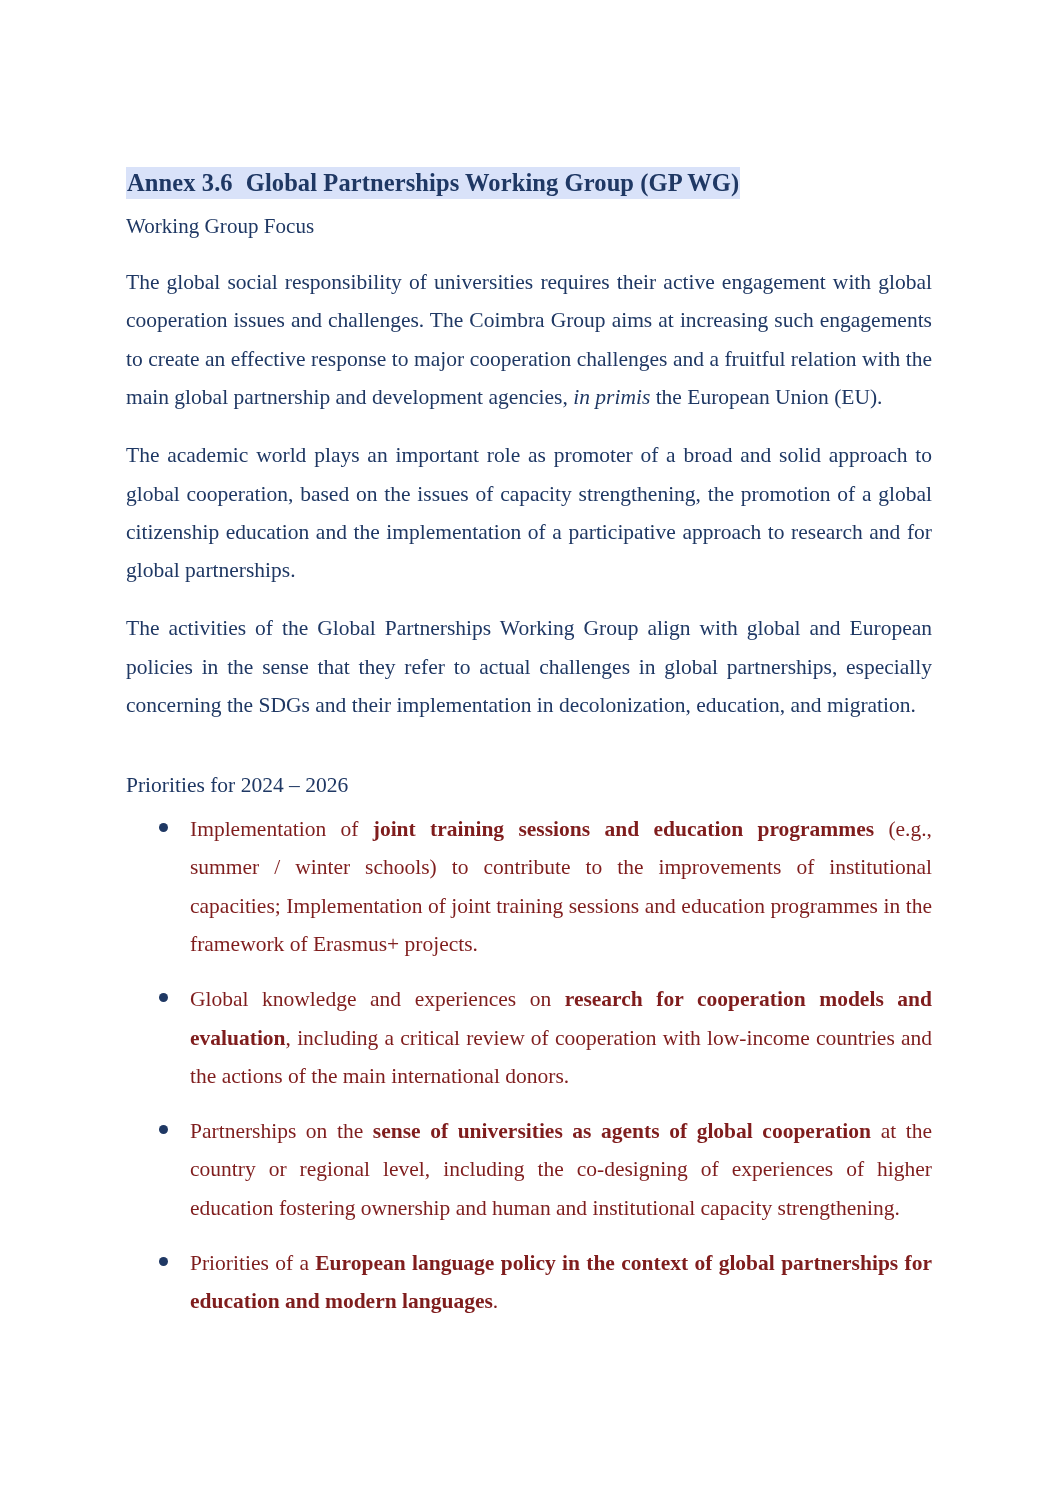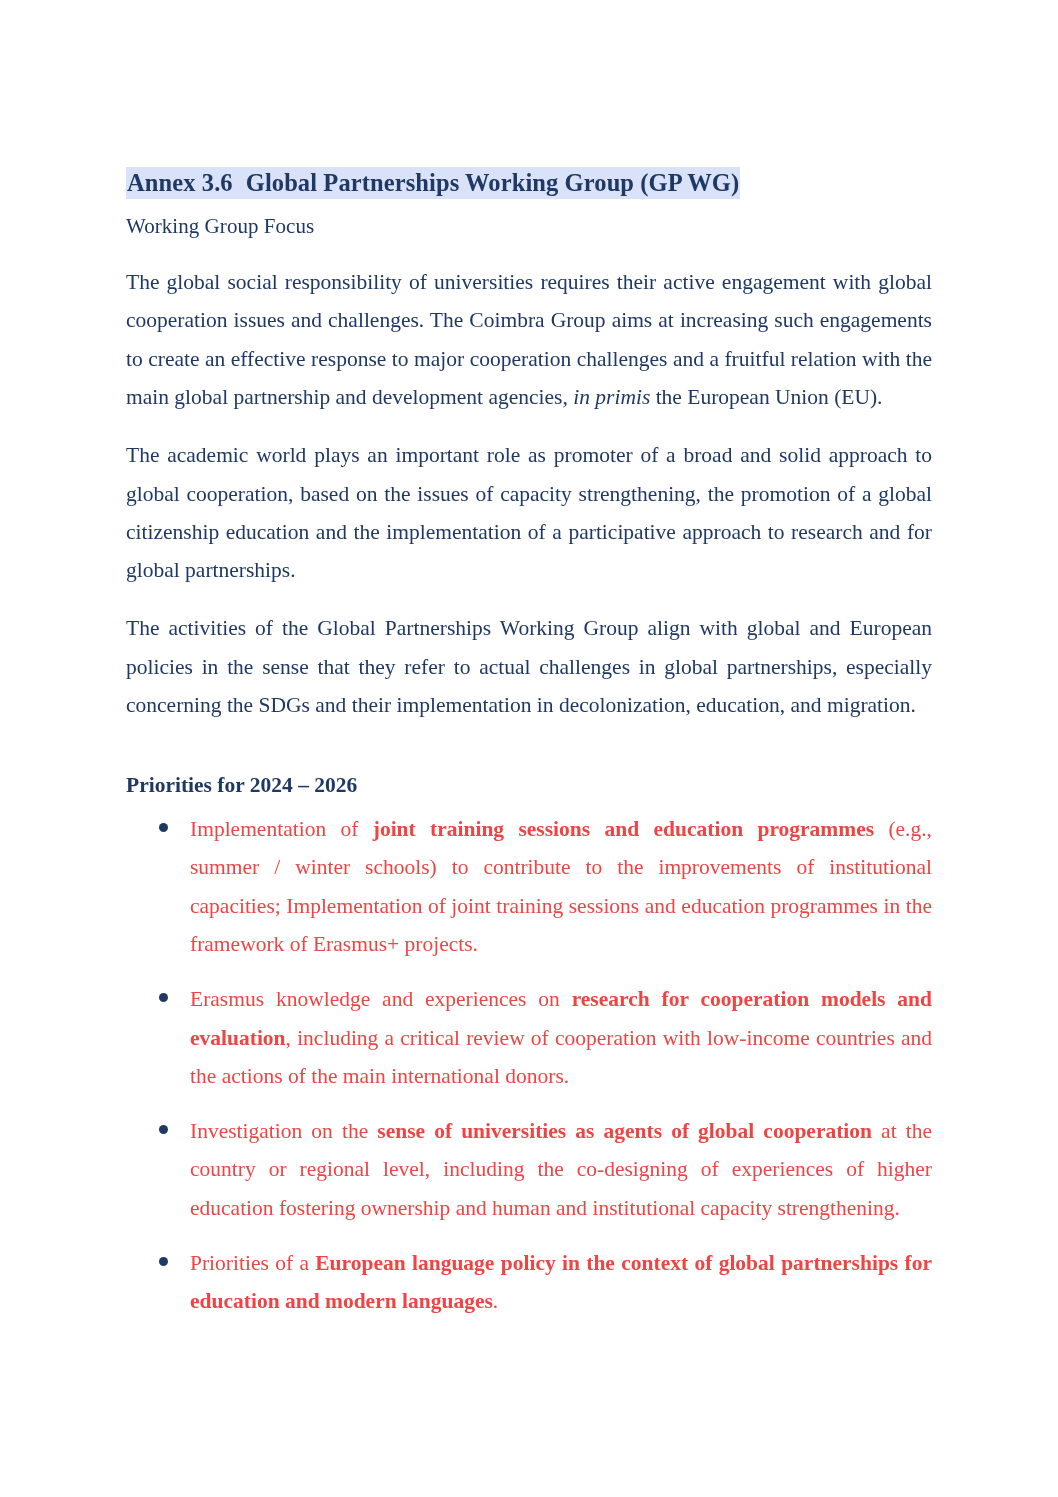--- a/index.html
+++ b/index.html
@@ -71,41 +71,41 @@
     margin: 20px 0 0 0;
     letter-spacing: 0px;
   }
   p.body-par.first { margin-top: 22px; }
 
   em.ital { }
 
   
   .priorities-heading {
     font-size: 21.5px;
-    font-weight: bold;
+    font-weight: normal;
     color: #1f3864;
     margin: 46px 0 0 0;
     line-height: 1.4;
   }
 
   
   ul.bullets {
     list-style: none;
     margin: 10px 0 0 0;
     padding: 0;
   }
   ul.bullets > li {
     position: relative;
     padding-left: 64px;
     margin-top: 17px;
     font-size: 21.5px;
     line-height: 1.78;
     text-align: justify;
     text-justify: inter-word;
-    color: #ef4444;
+    color: #7f1d1d;
   }
   ul.bullets > li:first-child { margin-top: 0; }
   ul.bullets > li .marker {
     position: absolute;
     left: 33px;
     top: 13px;
     width: 9px;
     height: 9px;
     border-radius: 50%;
     background: #1f3864;
@@ -133,24 +133,24 @@
 
     <p class="body-par">The activities of the Global Partnerships Working Group align with global and European policies in the sense that they refer to actual challenges in global partnerships, especially concerning the SDGs and their implementation in decolonization, education, and migration.</p>
 
     <h2 class="priorities-heading">Priorities for 2024 – 2026</h2>
 
     <ul class="bullets">
       <li>
         <span class="marker"></span><span>Implementation of </span><b>joint training sessions and education programmes</b><span> (e.g., summer / winter schools) to contribute to the improvements of institutional capacities; Implementation of joint training sessions and education programmes in the framework of Erasmus+ projects.</span>
       </li>
       <li>
-        <span class="marker"></span><span>Erasmus knowledge and experiences on </span><b>research for cooperation models and evaluation</b><span>, including a critical review of cooperation with low-income countries and the actions of the main international donors.</span>
+        <span class="marker"></span><span>Global knowledge and experiences on </span><b>research for cooperation models and evaluation</b><span>, including a critical review of cooperation with low-income countries and the actions of the main international donors.</span>
       </li>
       <li>
-        <span class="marker"></span><span>Investigation on the </span><b>sense of universities as agents of global cooperation</b><span> at the country or regional level, including the co-designing of experiences of higher education fostering ownership and human and institutional capacity strengthening.</span>
+        <span class="marker"></span><span>Partnerships on the </span><b>sense of universities as agents of global cooperation</b><span> at the country or regional level, including the co-designing of experiences of higher education fostering ownership and human and institutional capacity strengthening.</span>
       </li>
       <li>
         <span class="marker"></span><span>Priorities of a </span><b>European language policy in the context of global partnerships for education and modern languages</b><span>.</span>
       </li>
     </ul>
 
   </div>
 </div>
 
 </body></html>

